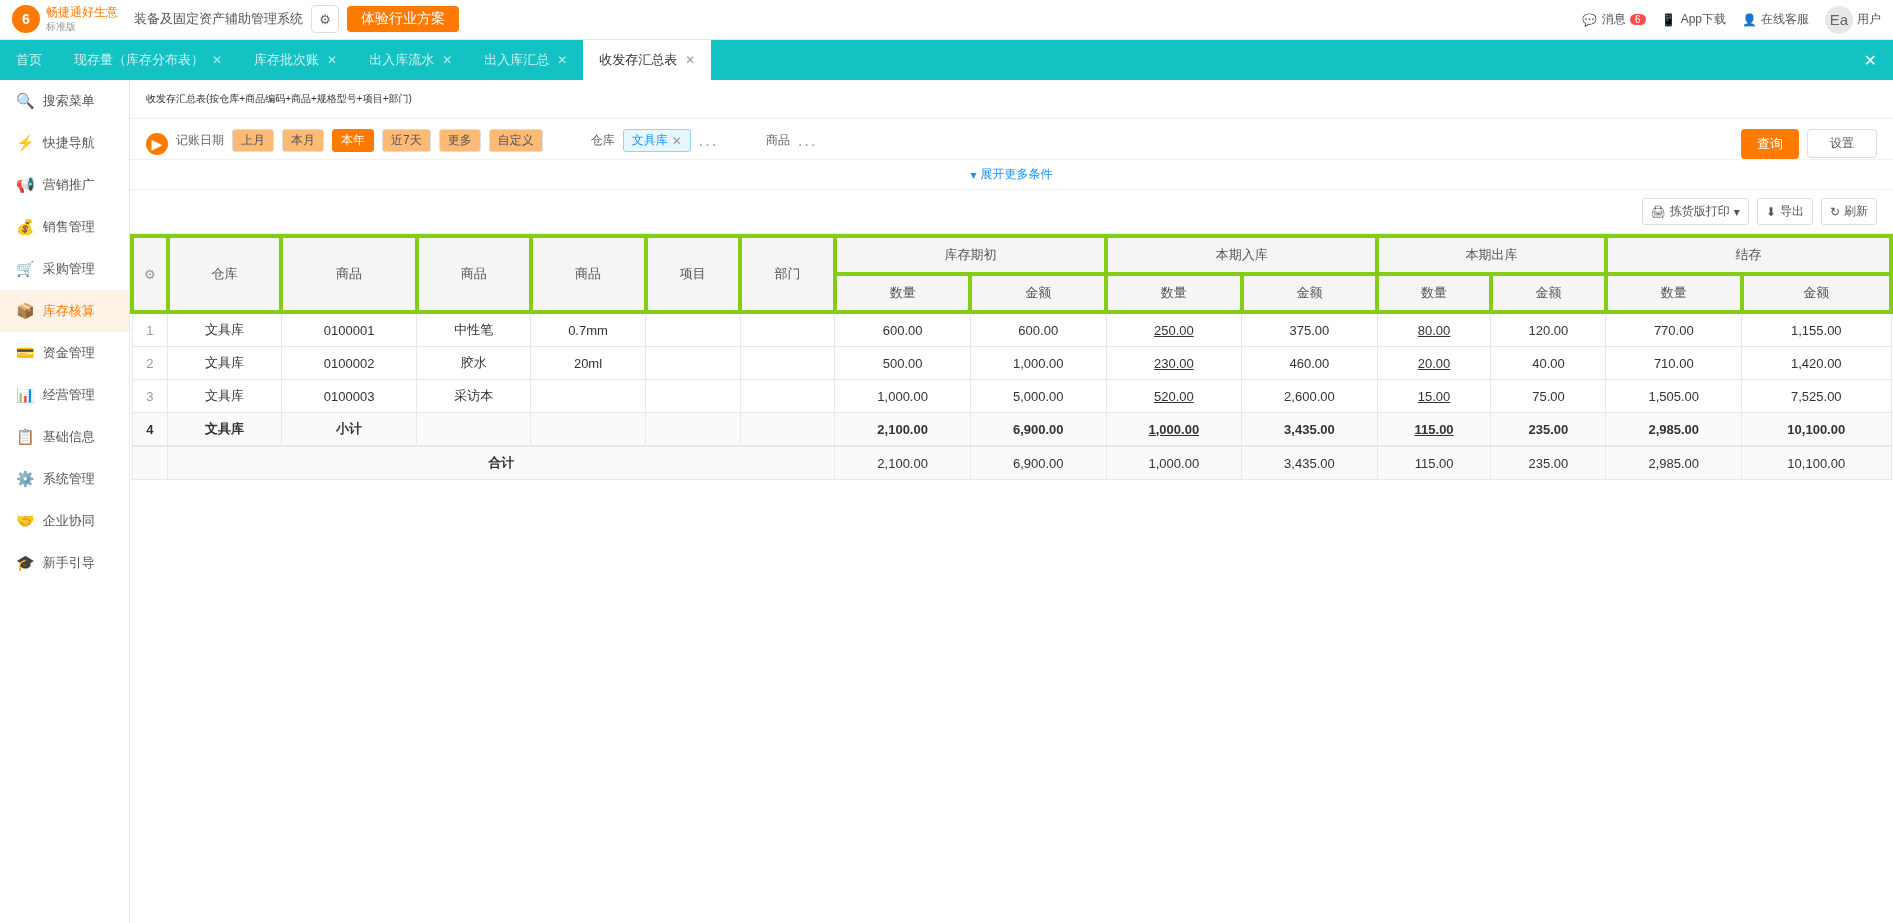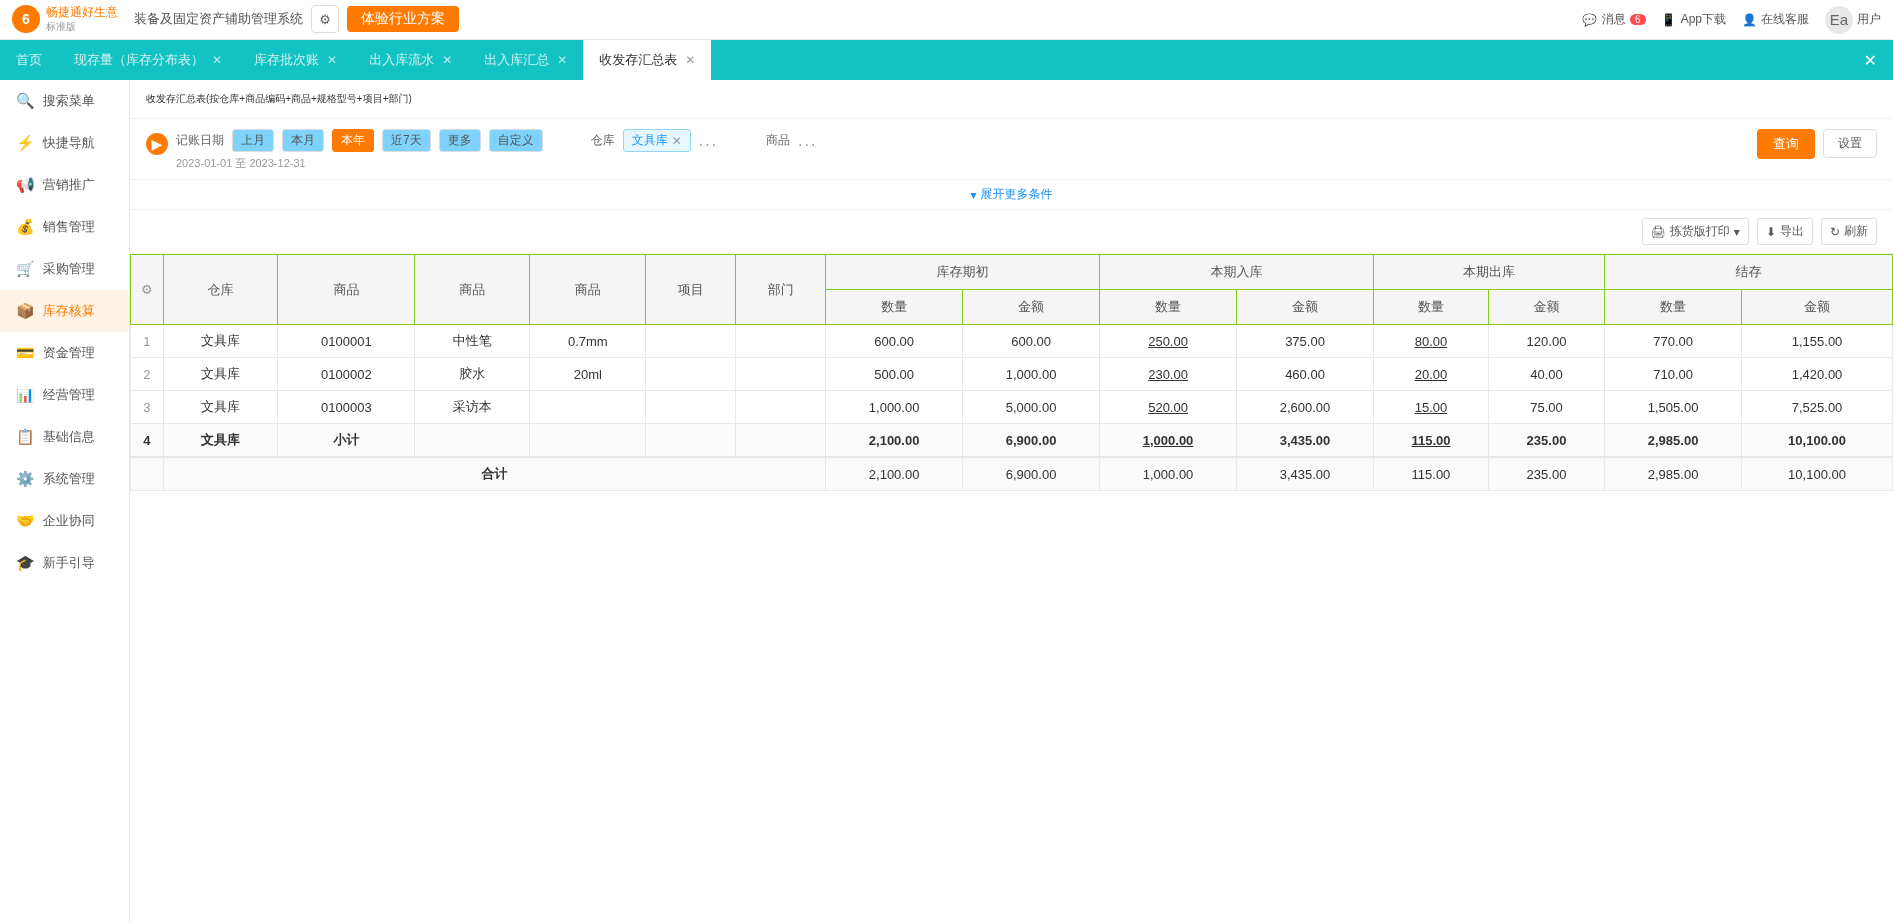--- a/index.html
+++ b/index.html
@@ -30,34 +30,34 @@
 
     
     .main-layout { display: flex; height: calc(100vh - 40px - 40px); }
 
     
     .sidebar { width: 130px; background: #fff; border-right: 1px solid #e8e8e8; flex-shrink: 0; overflow-y: auto; }
     .sidebar-item { display: flex; align-items: center; gap: 8px; padding: 12px 16px; cursor: pointer; color: #555; font-size: 13px; }
     .sidebar-item.active { background: #fff3e6; color: #ff7a00; }
     .sidebar-icon { font-size: 15px; }
     .filter-toggle-btn { width: 22px; height: 22px; background: #ff7a00; color: white; border: none; border-radius: 50%; cursor: pointer; display: flex; align-items: center; justify-content: center; font-size: 14px; }
-    .date-btn { padding: 2px 8px; border: 1px solid #ddd; border-radius: 3px; cursor: pointer; font-size: 12px; color: #555; background: #7dd3fc; }
+    .date-btn { padding: 2px 8px; border: 1px solid #ddd; border-radius: 3px; cursor: pointer; font-size: 12px; color: #555; background: #fdba74; }
     .date-btn.active { background: #ff7a00; color: white; border-color: #ff7a00; }
     .warehouse-tag { background: #e6f7ff; border: 1px solid #91d5ff; color: #1890ff; padding: 2px 8px; border-radius: 3px; font-size: 12px; display: flex; align-items: center; gap: 4px; }
     .tag-close { cursor: pointer; color: #999; }
     .expand-btn { color: #1890ff; cursor: pointer; font-size: 12px; display: flex; align-items: center; gap: 4px; border: none; background: none; }
     .query-btn { background: #ff7a00; color: white; border: none; padding: 6px 16px; border-radius: 4px; cursor: pointer; font-size: 13px; }
-    .settings-btn { color: #555; border: 1px solid #ddd; padding: 5px 14px; border-radius: 4px; cursor: pointer; background: #fff; font-size: 12px; }
+    .settings-btn { color: #555; border: 1px solid #ddd; padding: 5px 22px; border-radius: 4px; cursor: pointer; background: #fff; font-size: 12px; }
     .toolbar-btn { display: flex; align-items: center; gap: 4px; color: #555; font-size: 12px; cursor: pointer; padding: 4px 8px; border: 1px solid #ddd; border-radius: 3px; background: #fff; }
 
     
     .table-wrapper { overflow: auto; flex: 1; }
     table { width: 100%; border-collapse: collapse; font-size: 13px; }
     thead tr { background: #f5f5f5; }
-    th { padding: 8px 10px; border: 1px solid #84cc16; font-weight: 500; color: #555; text-align: center; white-space: nowrap; }
+    th { padding: 8px 10px; border: 4px solid #84cc16; font-weight: 500; color: #555; text-align: center; white-space: nowrap; }
     td { padding: 7px 10px; border: 1px solid #e8e8e8; text-align: center; white-space: nowrap; }
     .subtotal-row td { font-weight: bold; background: #fafafa; }
     .total-row { background: #f5f5f5; }
     .total-row td { font-weight: 500; }
     .underline { text-decoration: underline; cursor: pointer; color: #333; }
     .row-num { color: #999; }
     .settings-col { width: 30px; }
     .col-gear { color: #999; cursor: pointer; }
     .th-group { text-align: center; }
 
@@ -212,21 +212,20 @@
           <span style="color:#666; font-size:12px;">仓库</span>
           <div class="warehouse-tag">
             <span>文具库</span>
             <span class="tag-close">✕</span>
           </div>
           <span class="dotted-btn">...</span>
           <span style="margin:0 16px;"></span>
           <span style="color:#666; font-size:12px;">商品</span>
           <span class="dotted-btn">...</span>
         </div>
-        <div style="color:#999; font-size:11px; margin-top:4px; margin-bottom:8px;">2023-01-01 至 2023-12-31</div>
       </div>
       <div style="display:flex; gap:8px; align-items:flex-start;">
         <button class="query-btn">查询</button>
         <button class="settings-btn">设置</button>
       </div>
     </div>
 
     <div class="filter-expand-row">
       <button class="expand-btn">
         <span>▾</span>

